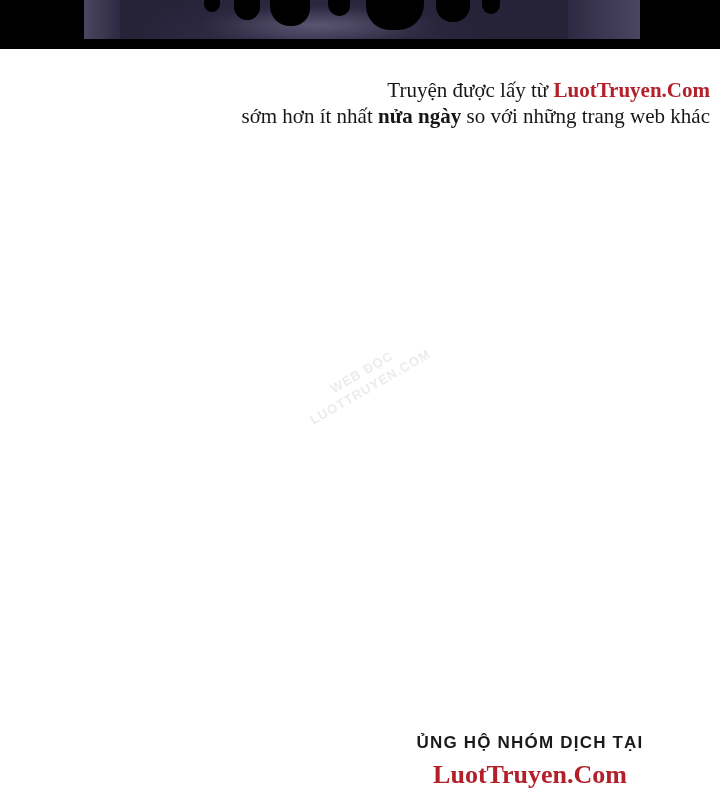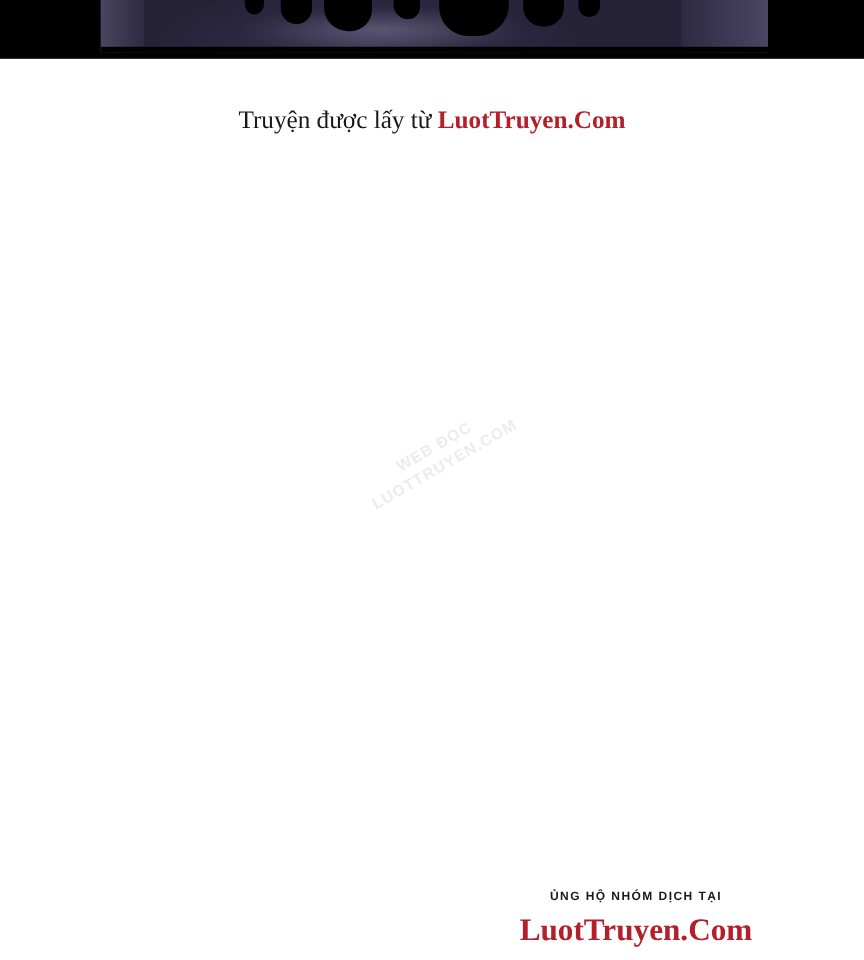--- a/index.html
+++ b/index.html
@@ -72,22 +72,22 @@
     position: absolute;
     left: 0;
     bottom: 0;
     width: 100%;
     height: 5px;
     background: #000000;
   }
 
   
   .notice {
-    margin-top: 38px;
-    text-align: center;
+    margin-top: 28px;
+    text-align: right;
     color: #171717;
     font-size: 21px;
     line-height: 26px;
     padding: 0 10px;
   }
   .notice .line {
     white-space: nowrap;
   }
   .brand {
     color: #b3202a;
@@ -120,21 +120,21 @@
   .footer {
     position: absolute;
     right: 30px;
     bottom: 10px;
     text-align: center;
     width: 320px;
   }
   .footer-top {
     color: #1a1a1a;
     font-family: "Liberation Sans", sans-serif;
-    font-size: 10px;
+    font-size: 17px;
     letter-spacing: 1.2px;
     font-weight: bold;
   }
   .footer-brand {
     margin-top: 7px;
     color: #b3202a;
     font-size: 26px;
     font-weight: bold;
     font-family: "Liberation Serif", serif;
   }
@@ -155,20 +155,23 @@
     <div class="silhouette sil-e"></div>
     <div class="silhouette sil-f"></div>
     <div class="sil-floor"></div>
   </div>
 </div>
 
 <div class="notice">
   <div class="line">
     <span>Truyện được lấy từ </span><span class="brand">LuotTruyen.Com</span>
   </div>
+  <div class="line">
+    <span>sớm hơn ít nhất </span><span class="bold-dark">nửa ngày</span><span> so với những trang web khác</span>
+  </div>
 </div>
 
 <div class="watermark">
   <div>WEB ĐỌC</div>
   <div>LUOTTRUYEN.COM</div>
 </div>
 
 <div class="footer">
   <div class="footer-top">ỦNG HỘ NHÓM DỊCH TẠI</div>
   <div class="footer-brand">LuotTruyen.Com</div>

